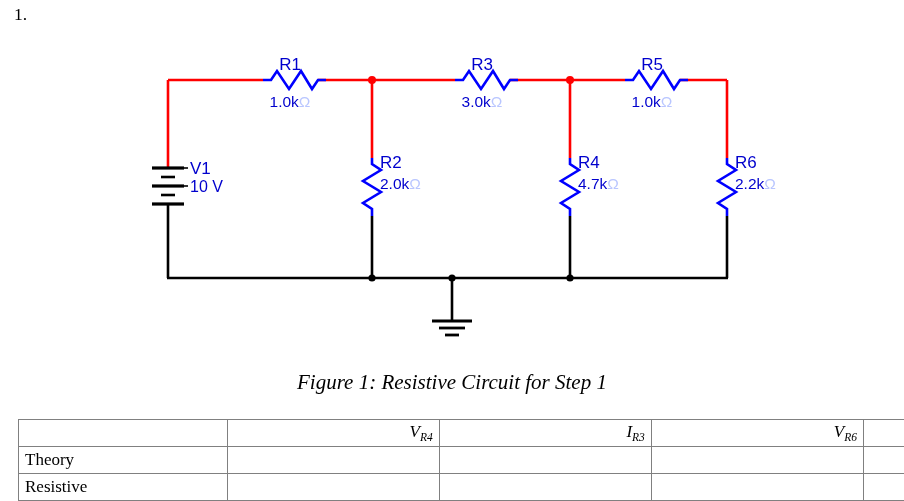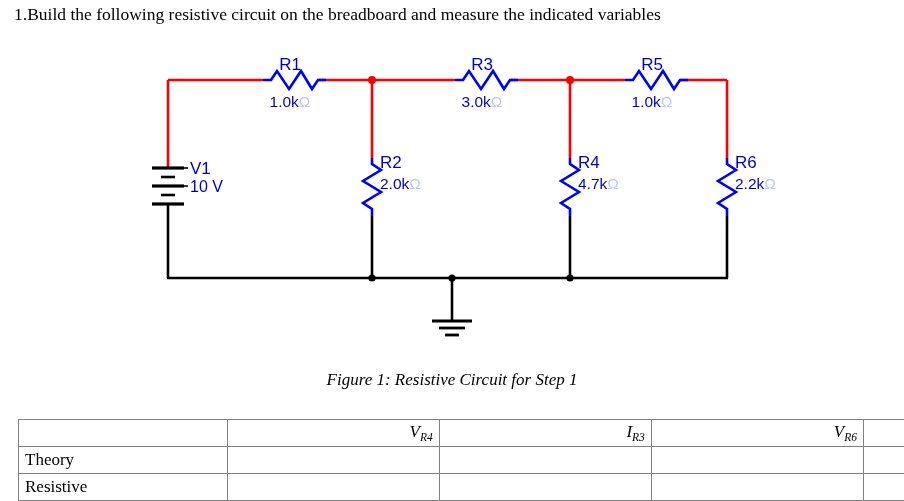--- a/index.html
+++ b/index.html
@@ -41,21 +41,21 @@
   }
 
   
   #figure-caption {
     position: absolute;
     left: 0;
     top: 370px;
     width: 904px;
     text-align: center;
     font-style: italic;
-    font-size: 17px;
+    font-size: 21px;
   }
 
   
   #measurement-table-wrap {
     position: absolute;
     left: 18px;
     top: 419px;
     width: 900px;
   }
   table.measure {
@@ -91,21 +91,20 @@
   }
   .var {
     font-style: italic;
   }
 </style>
 </head>
 <body>
 
 <div id="question-block">
   <span>1.</span>
-  <span>Build the following resistive circuit on the breadboard and measure the indicated variables</span>
 </div>
 
 <div id="circuit-figure">
   <svg id="circuit-svg" width="904" height="300" viewBox="0 0 904 300" xmlns="http://www.w3.org/2000/svg">
 
     <g stroke="#ff0000" stroke-width="2.6" fill="none">
 
       <line x1="168" y1="30" x2="263" y2="30"></line>
       <line x1="318" y1="30" x2="455" y2="30"></line>
       <line x1="510" y1="30" x2="625" y2="30"></line>

